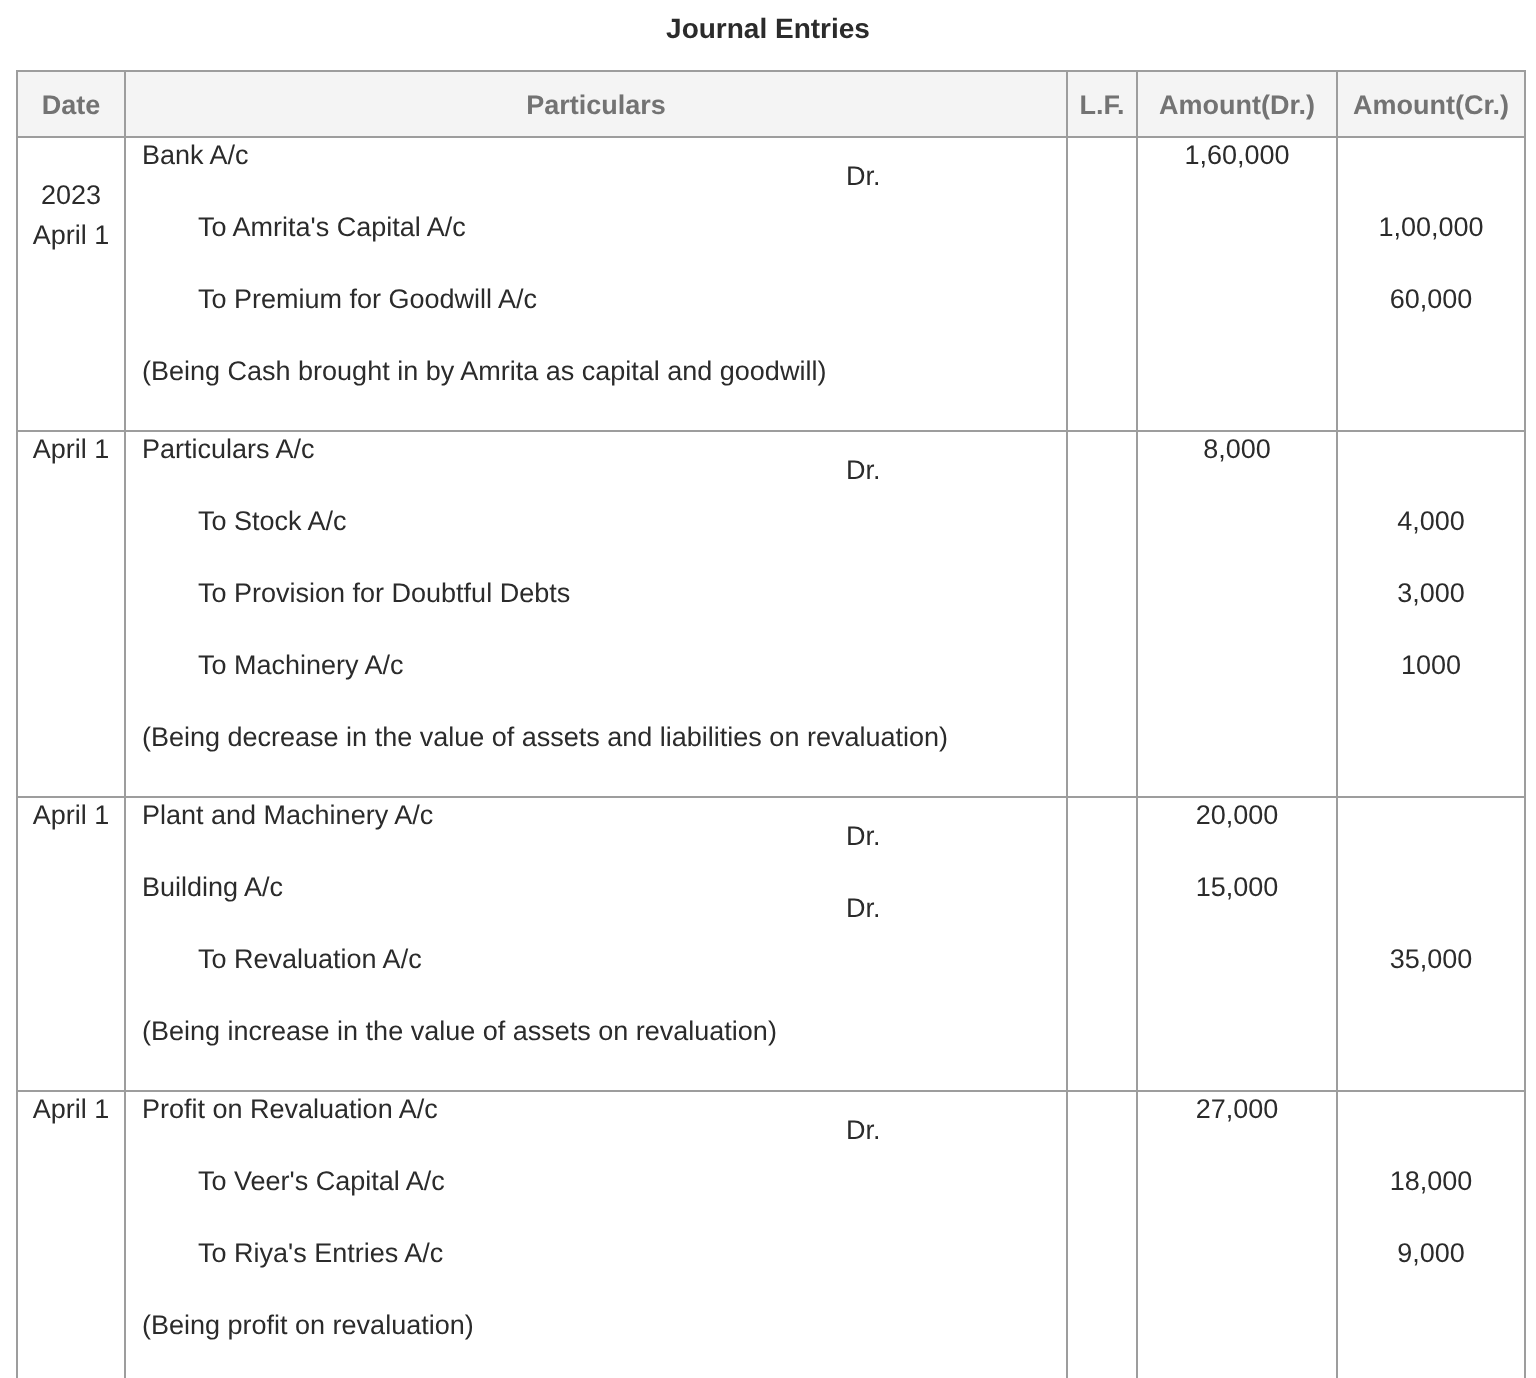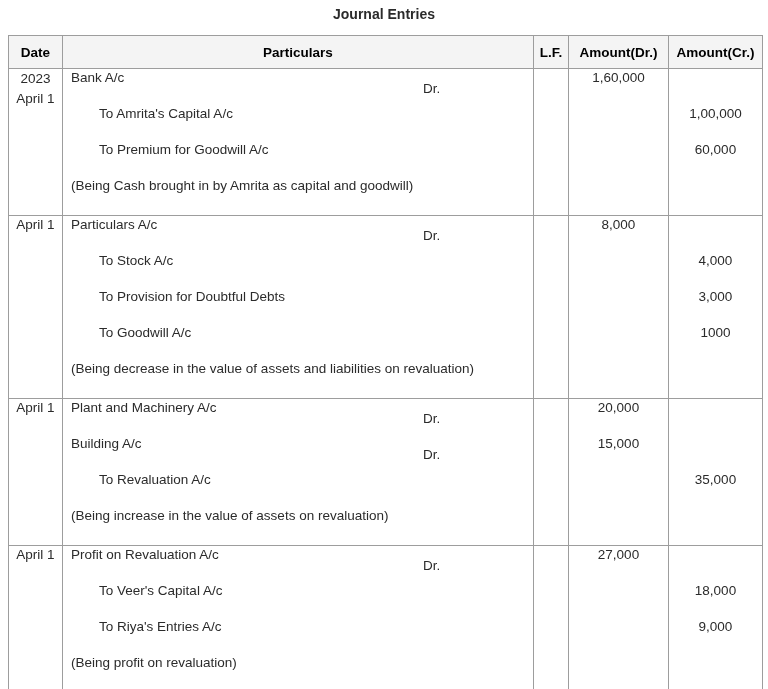--- a/index.html
+++ b/index.html
@@ -31,21 +31,21 @@
     vertical-align:top;
     box-sizing:border-box;
   }
   .journal th{
     background:#f4f4f4;
     height:33px;
     font-weight:bold;
     font-size:13.5px;
     text-align:center;
     vertical-align:middle;
-    color:#000000;
+    color:#737373;
   }
   td.part{padding:1px 8px;position:relative;}
   .line{
     height:36px;
     display:flex;
     align-items:flex-start;
     white-space:nowrap;
     position:relative;
   }
   .line.indent{padding-left:28px;}
@@ -53,21 +53,21 @@
     position:absolute;
     left:352px;
     top:50%;
     transform:translateY(-50%);
   }
   td.lf{background:#ffffff;}
   td.amt{padding:1px 4px;margin-top:33px;}
   td.amt .line{justify-content:center;}
   td.date{text-align:center;padding:1px 2px;}
   td.date .line{justify-content:center;}
-  td.date.first{padding-top:0;}
+  td.date.first{padding-top:19px;}
   td.date.first .dline{line-height:20px;}
 </style>
 </head>
 <body>
 
 <div class="title">Journal Entries</div>
 
 <table class="journal">
   <colgroup>
     <col style="width:54px">
@@ -131,21 +131,21 @@
           <span>Particulars A/c</span>
           <span class="dr-label">Dr.</span>
         </div>
         <div class="line indent">
           <span>To Stock A/c</span>
         </div>
         <div class="line indent">
           <span>To Provision for Doubtful Debts</span>
         </div>
         <div class="line indent">
-          <span>To Goodwill A/c</span>
+          <span>To Machinery A/c</span>
         </div>
         <div class="line">
           <span>(Being decrease in the value of assets and liabilities on revaluation)</span>
         </div>
       </td>
       <td class="lf"></td>
       <td class="amt">
         <div class="line">8,000</div>
         <div class="line"></div>
         <div class="line"></div>

